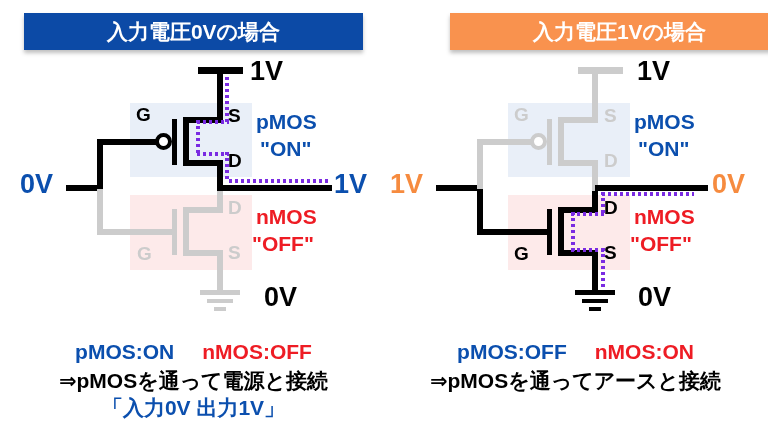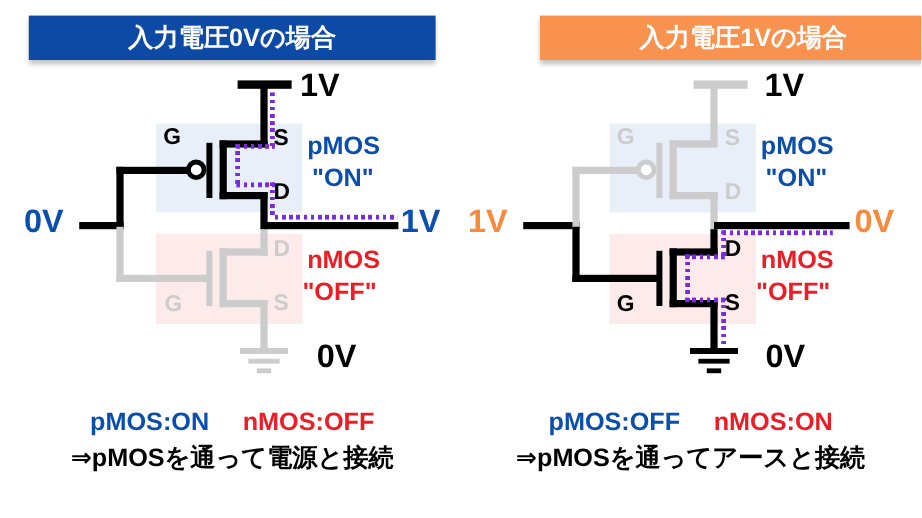--- a/index.html
+++ b/index.html
@@ -103,20 +103,21 @@
   <div class="dh" style="left:197px;top:120px;width:32px"></div>
   <div class="dv" style="left:196px;top:120px;height:36px"></div>
   <div class="dh" style="left:197px;top:152px;width:32px"></div>
   <div class="dv" style="left:225px;top:152px;height:28px"></div>
   <div class="dh" style="left:229px;top:179px;width:102px"></div>
 
   <div class="footer" style="left:24px;top:340px">
     <span class="blue">pMOS:ON</span><span class="gap"></span><span class="red">nMOS:OFF</span>
   </div>
   <div class="footer black" style="left:24px;top:367px">⇒pMOSを通って電源と接続</div>
+  <div class="footer blue" style="left:24px;top:394px">「入力0V 出力1V」</div>
 
   <div class="header hdr-orange" style="left:406px;top:13px;width:339px">入力電圧1Vの場合</div>
 
   <div class="shade blue-shade" style="left:508px;top:103px;width:122px;height:74px"></div>
   <div class="shade pink-shade" style="left:508px;top:195px;width:122px;height:75px"></div>
 
   <div class="wire gray" style="left:578px;top:67px;width:45px;height:7px"></div>
   <div class="wire gray" style="left:592px;top:70px;width:6px;height:51px"></div>
   <div class="lbl black f27" style="left:637px;top:57px">1V</div>
 

